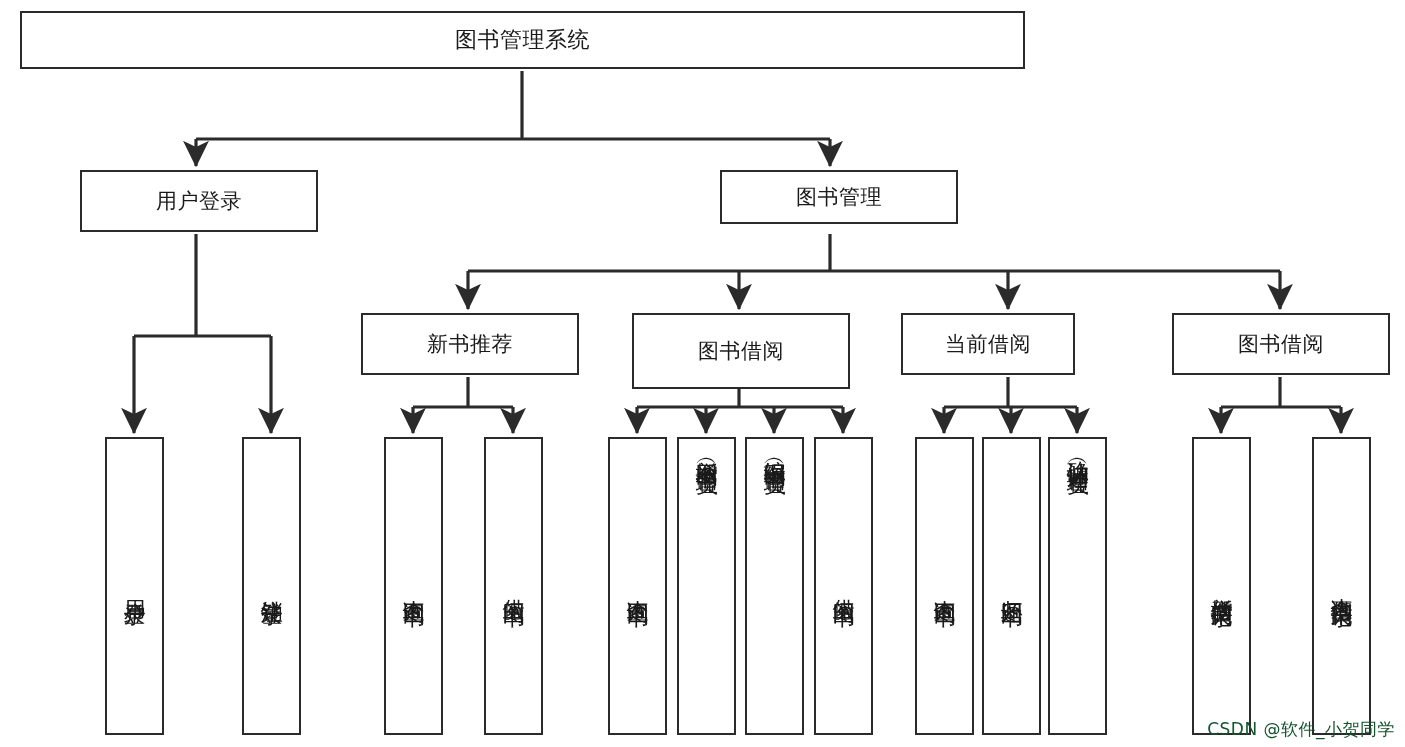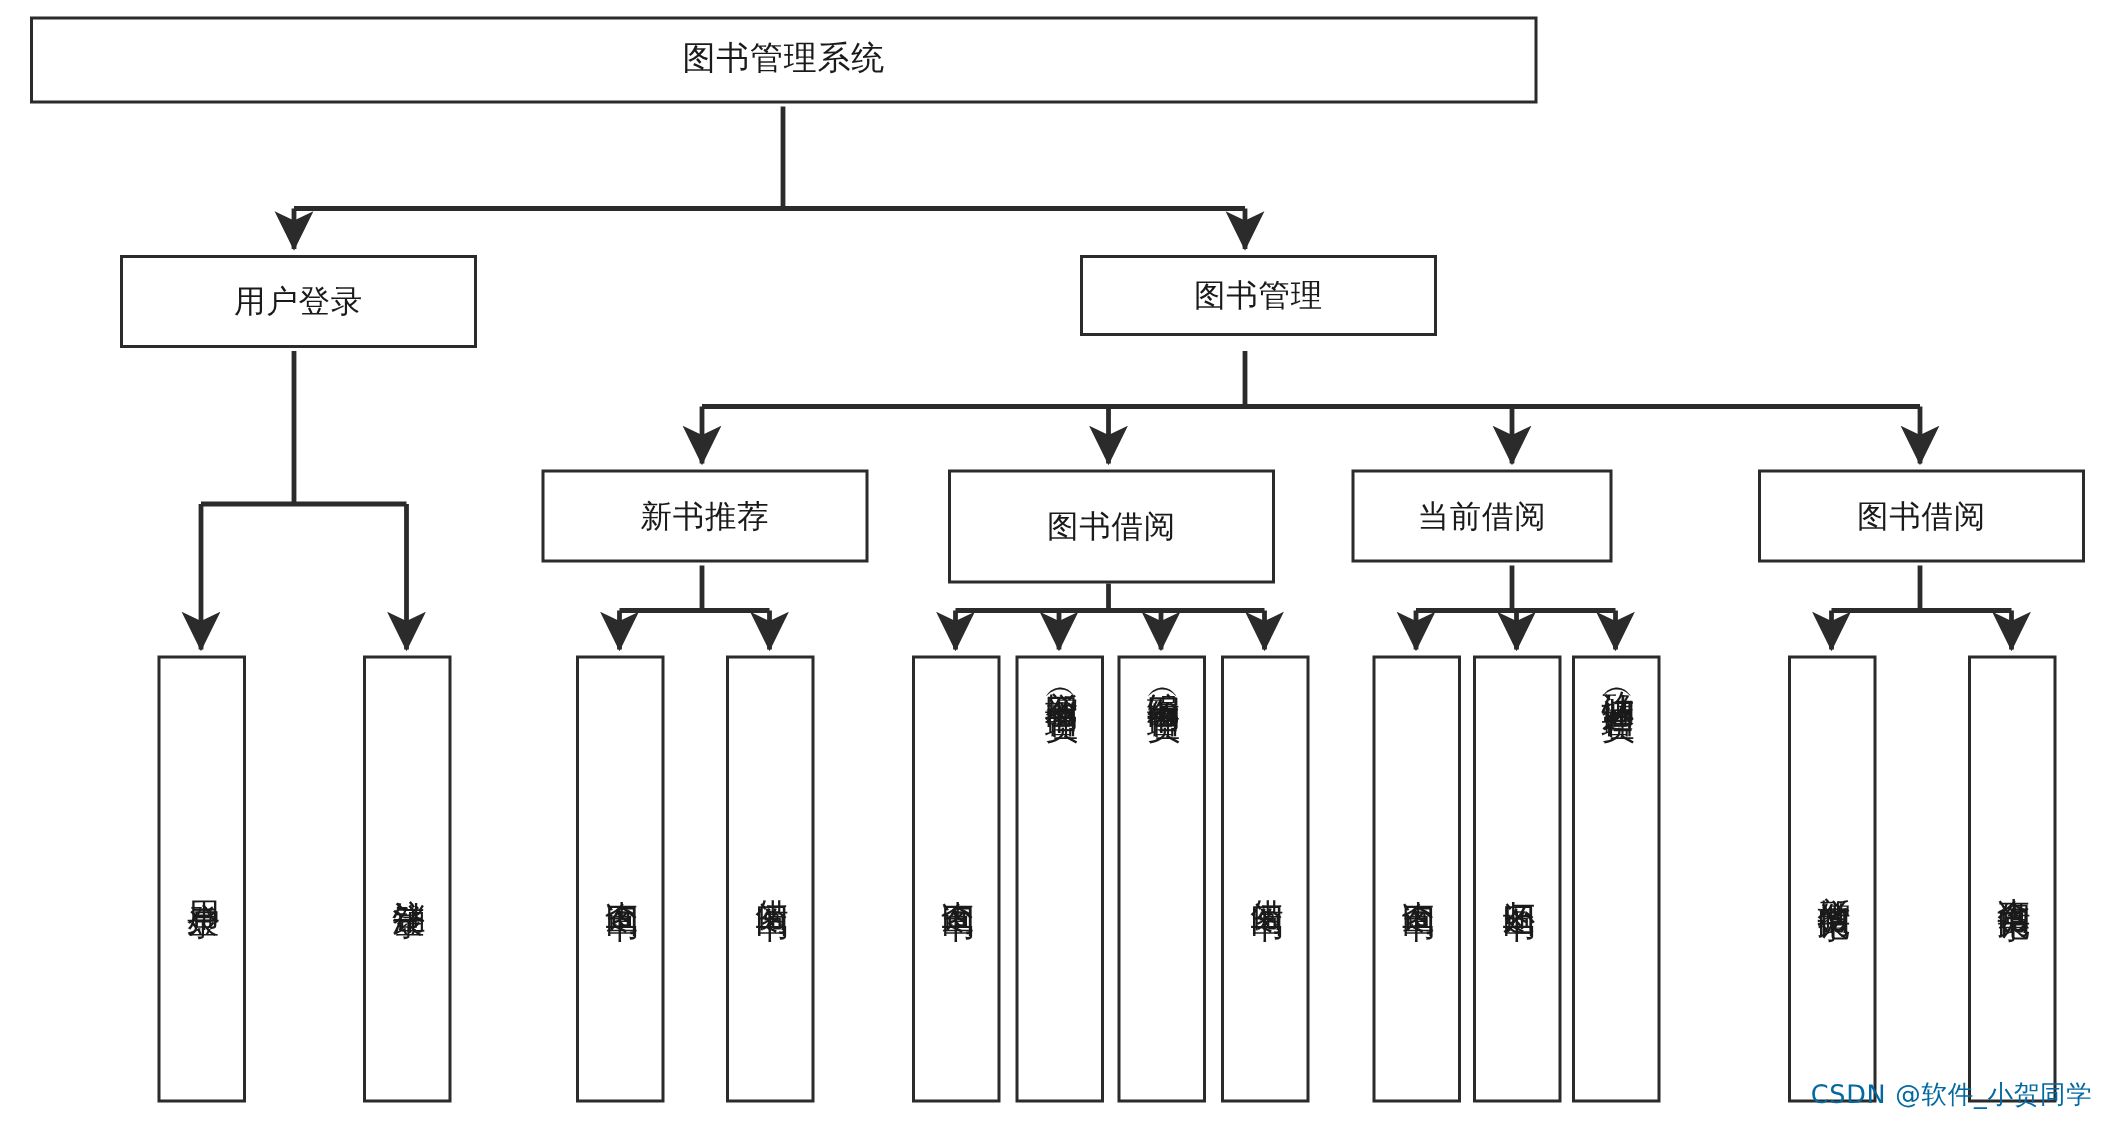--- a/index.html
+++ b/index.html
@@ -67,21 +67,21 @@
   }
   .node.vert.centered {
     align-items: center;
     padding-top: 0;
   }
   .watermark {
     position: absolute;
     right: 10px;
     bottom: 6px;
     font-size: 17px;
-    color: #0369a1;
+    color: #14532d;
     letter-spacing: 0.5px;
     white-space: nowrap;
     font-family: "DejaVu Sans", "Liberation Sans", sans-serif;
   }
 </style>
 </head>
 <body>
 
 <div id="diagram-root">
 

